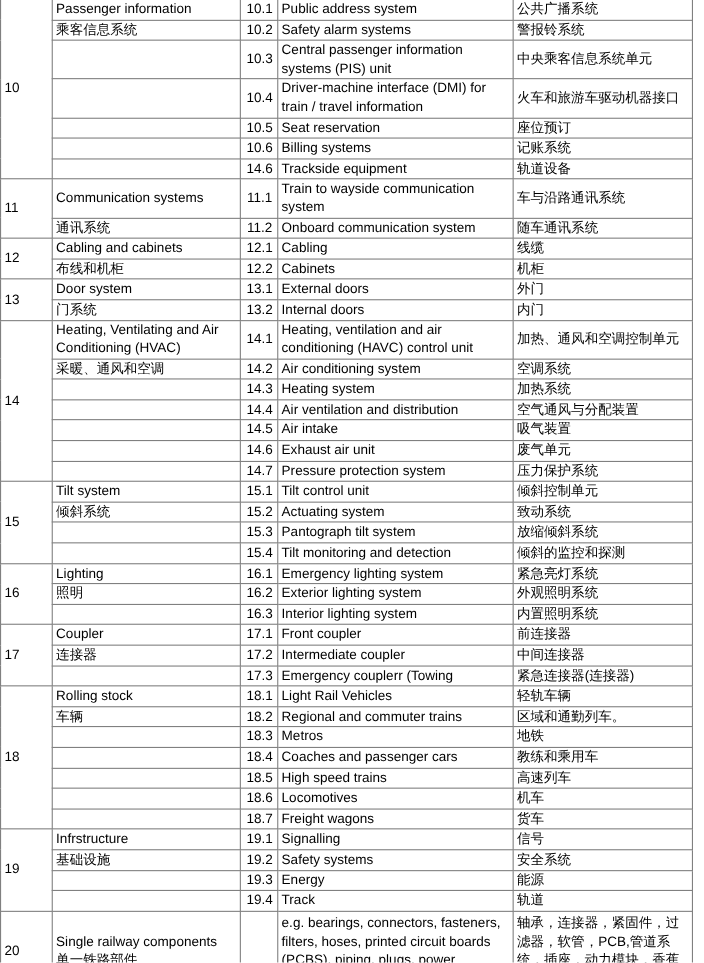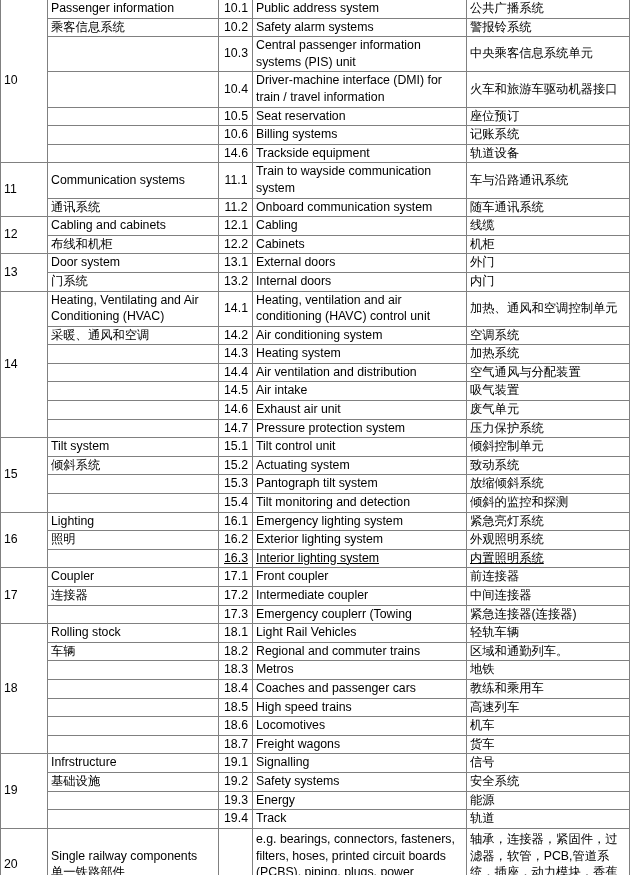--- a/index.html
+++ b/index.html
@@ -243,21 +243,21 @@
             <td class="num">16.1</td>
             <td>Emergency lighting system</td>
             <td class="cn">紧急亮灯系统</td>
           </tr>
           <tr style="height: 17px;">
             <td class="cn">照明</td>
             <td class="num">16.2</td>
             <td>Exterior lighting system</td>
             <td class="cn">外观照明系统</td>
           </tr>
-          <tr style="height: 17px; text-decoration: underline;">
+          <tr style="height: 17px;">
             <td class="blank"></td>
             <td class="num">16.3</td>
             <td>Interior lighting system</td>
             <td class="cn">内置照明系统</td>
           </tr>
           <tr class="group-start" style="height: 17px;">
             <td class="id" rowspan="3">17</td>
             <td>Coupler</td>
             <td class="num">17.1</td>
             <td>Front coupler</td>

